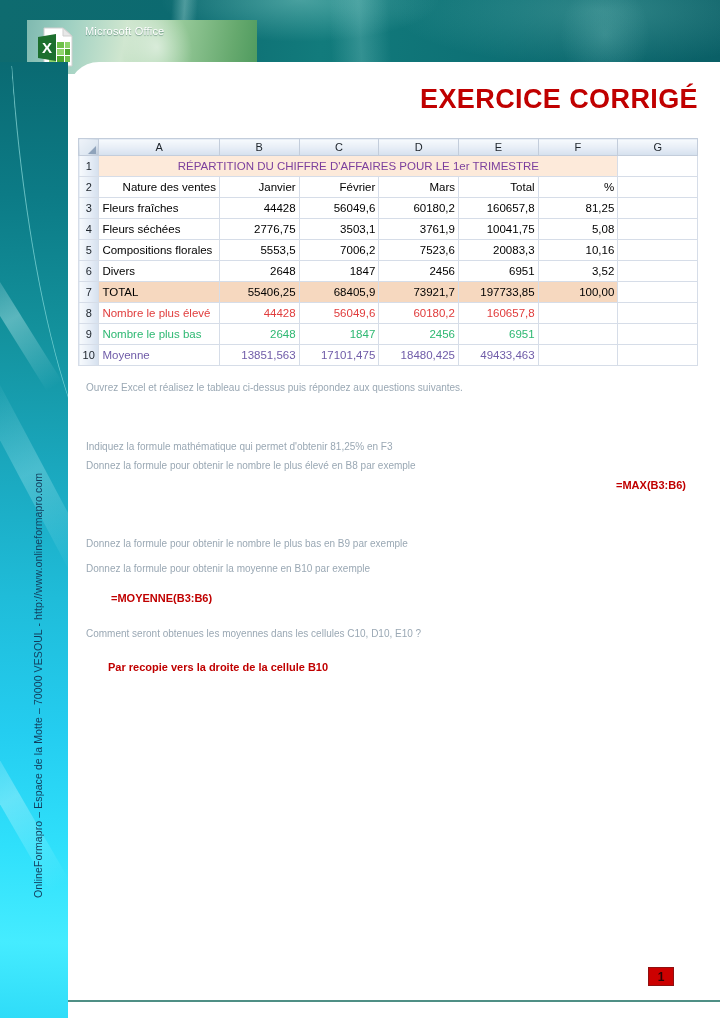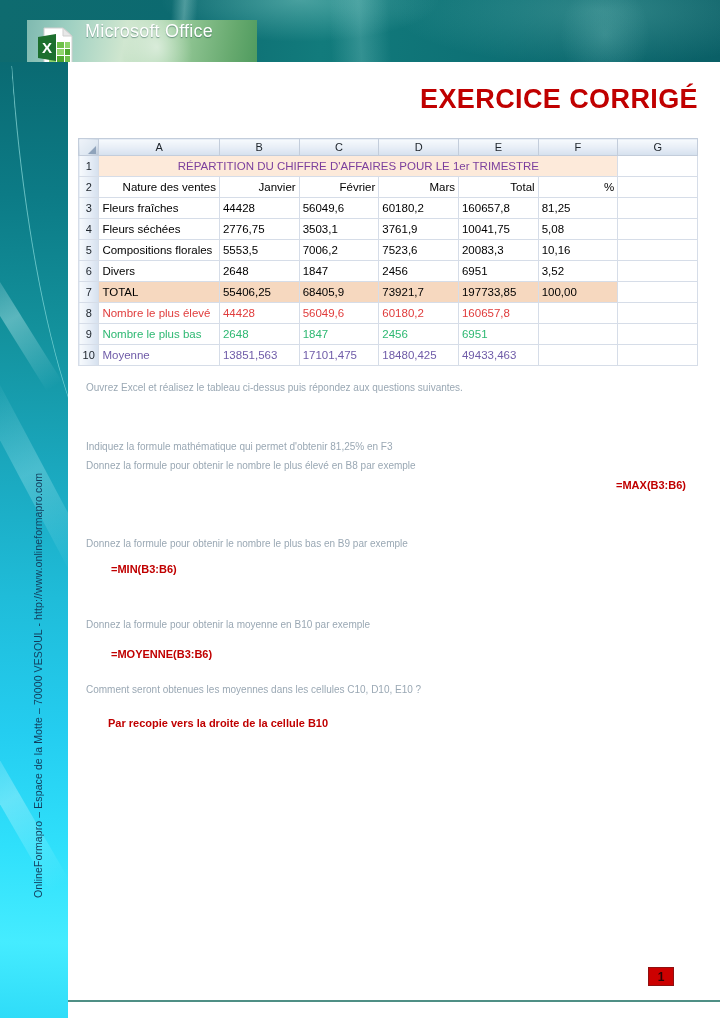--- a/index.html
+++ b/index.html
@@ -59,21 +59,21 @@
   }
   #excel-logo .xl-icon {
     position: absolute; left: 9px; top: 5px;
     width: 44px; height: 44px;
   }
   #excel-logo .logo-text {
     position: absolute; left: 58px; top: 2px;
     color: #ffffff;
   }
   #excel-logo .ms-office {
-    font-size: 18px; line-height: 19px;
+    font-size: 11px; line-height: 19px;
     font-weight: normal;
     text-shadow: 0 1px 1px rgba(0,60,50,0.45);
     letter-spacing: 0.2px;
   }
   #excel-logo .excel-2007 {
     font-size: 22px; line-height: 26px;
     font-weight: bold;
     text-shadow: 0 1px 2px rgba(0,60,50,0.55);
     margin-left: 24px;
     letter-spacing: 0.3px;
@@ -131,20 +131,21 @@
     color: #123c5c;
     white-space: nowrap;
     letter-spacing: 0.1px;
   }
 
   
   #content {
     position: absolute; left: 68px; top: 62px;
     width: 652px; height: 956px;
     background: #ffffff;
+    border-radius: 31px;
   }
 
   
   #doc-title {
     position: absolute; right: 22px; top: 22px;
     font-size: 27px; font-weight: bold;
     color: #c00000;
     letter-spacing: 0.4px;
     text-align: right;
   }
@@ -193,21 +194,21 @@
   td.rowhdr {
     background: linear-gradient(90deg, #f7fafd 0%, #e6edf6 55%, #d5e0ee 100%);
     color: #20272e;
     text-align: center;
     font-size: 11px;
     border: 1px solid #c3cddb;
     width: 20px;
   }
   
   td.cell { background: #ffffff; }
-  td.num { }
+  td.num { text-align: right; }
   td.txt { text-align: left; }
   td.ctr { text-align: right; }
   td.bordered { border: 1px solid #3f3f3f; }
   td.empty { border: 1px solid #dde3ec; background: #ffffff; }
 
   td.title-cell {
     background: #fdeada;
     color: #7b3f9d;
     font-weight: bold;
     text-align: center;
@@ -423,21 +424,20 @@
       </table>
     </div>
 
     <div id="qa">
       <p class="q" style="margin-bottom:48px;">Ouvrez Excel et réalisez le tableau ci-dessus puis répondez aux questions suivantes.</p>
       <div id="qa-items">
           <p class="q" style="margin-bottom: 8px;">Indiquez la formule mathématique qui permet d'obtenir 81,25% en F3</p>
           <p class="q" style="margin-bottom: 8px;">Donnez la formule pour obtenir le nombre le plus élevé en B8 par exemple</p>
           <p class="a" style="margin-left: 18px; margin-bottom: 47px; text-align: right;">=MAX(B3:B6)</p>
           <p class="q" style="margin-bottom: 14px;">Donnez la formule pour obtenir le nombre le plus bas en B9 par exemple</p>
-          <p class="a" style="margin-left: 25px; margin-bottom: 44px;">=MIN(B3:B6)</p>
           <p class="q" style="margin-bottom: 18px;">Donnez la formule pour obtenir la moyenne en B10 par exemple</p>
           <p class="a" style="margin-left: 25px; margin-bottom: 24px;">=MOYENNE(B3:B6)</p>
           <p class="q" style="margin-bottom: 22px;">Comment seront obtenues les moyennes dans les cellules C10, D10, E10 ?</p>
           <p class="a" style="margin-left: 22px; margin-bottom: 0px;">Par recopie vers la droite de la cellule B10</p>
         </div>
     </div>
 
   </div>
 
   <div id="footer-rule" style="top:1000px;"></div>

